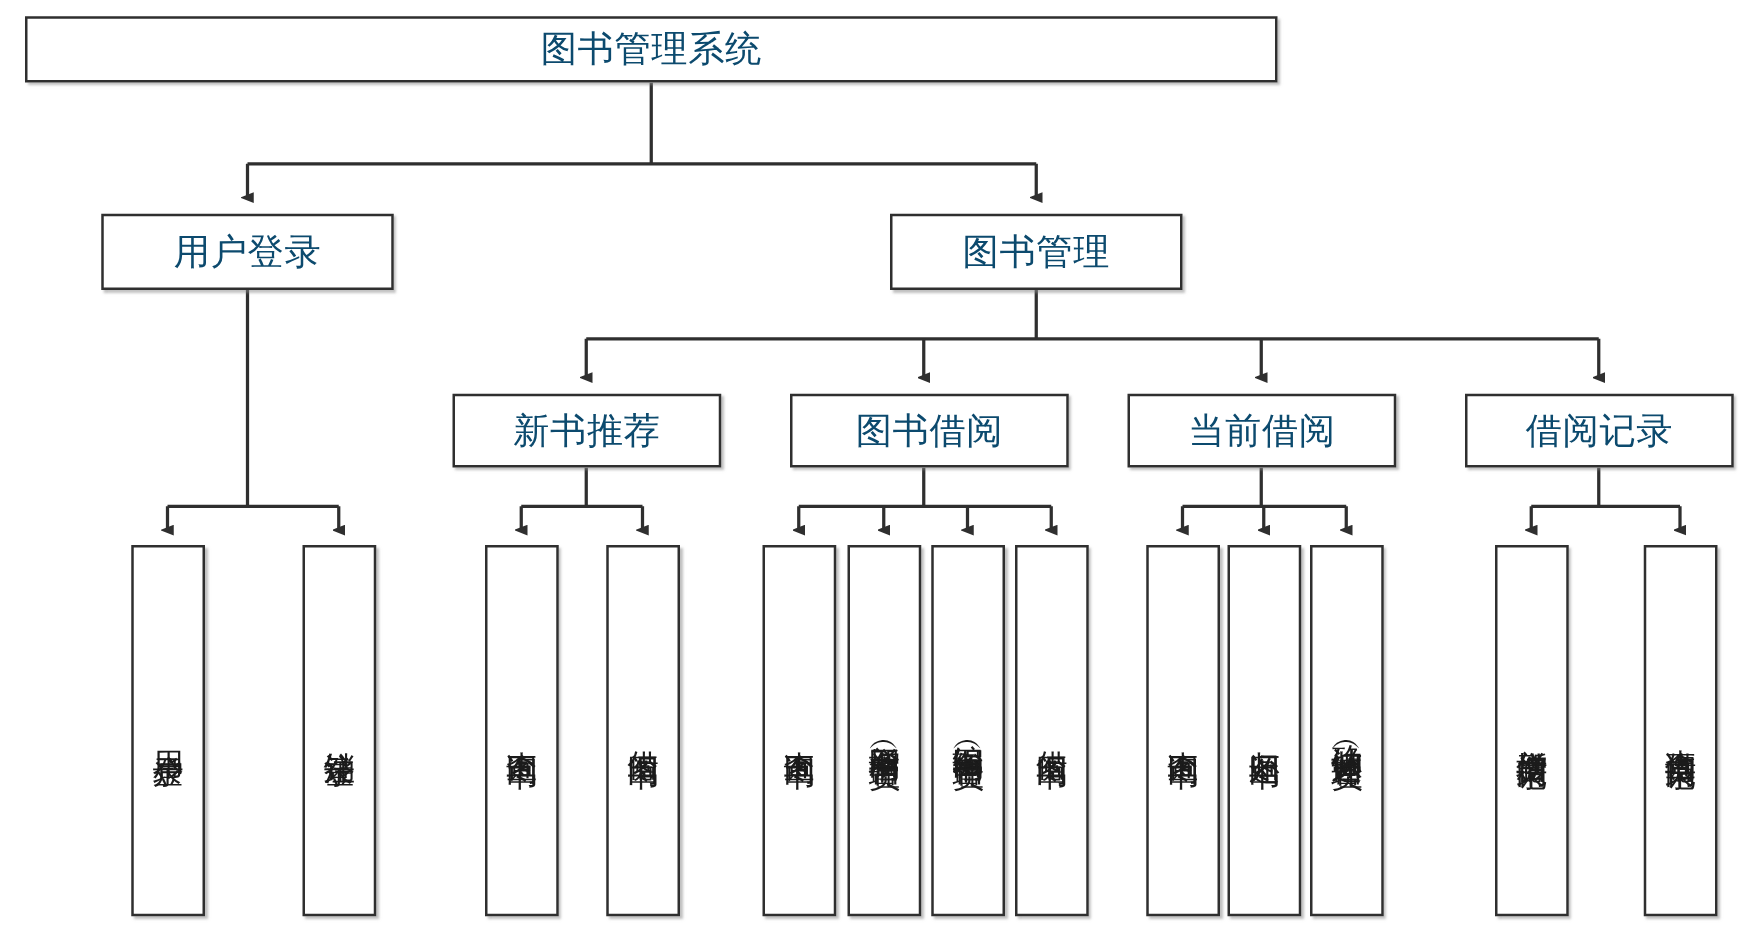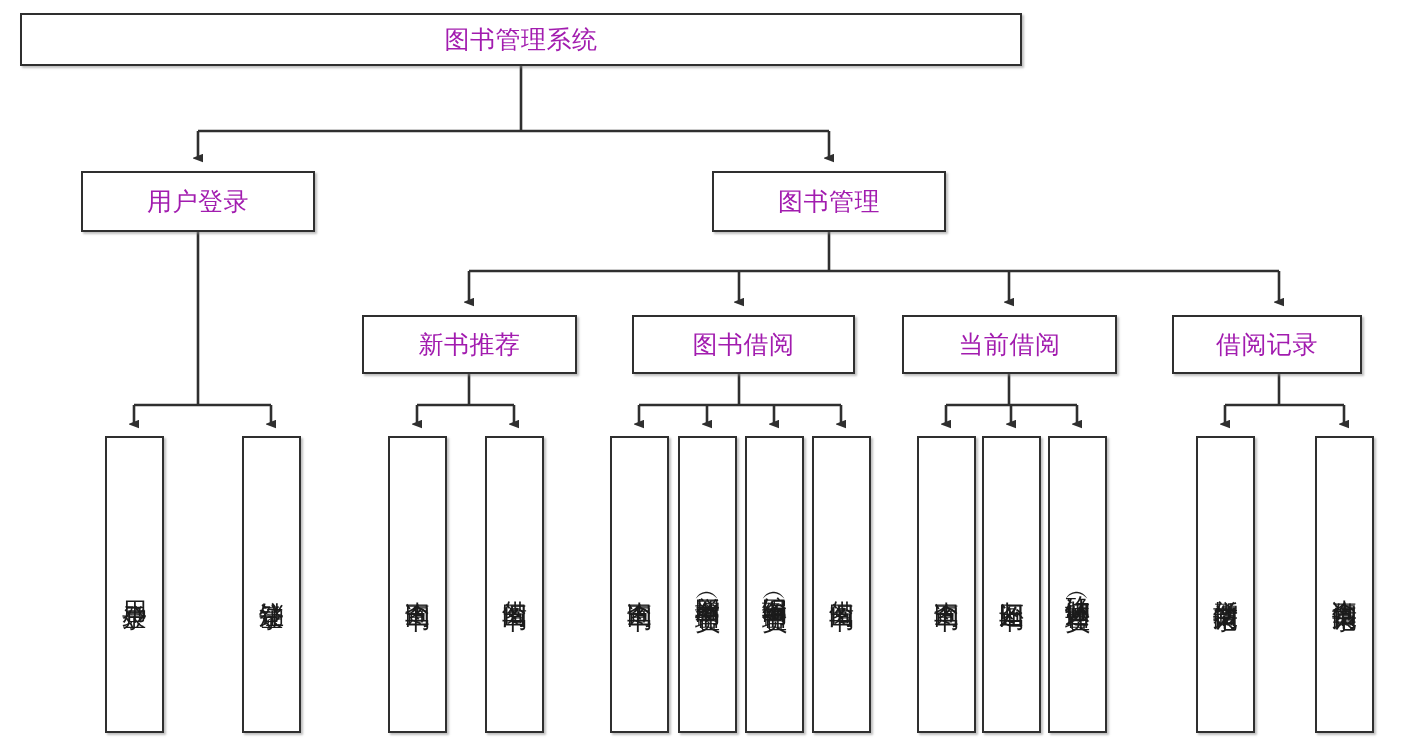--- a/index.html
+++ b/index.html
@@ -32,22 +32,22 @@
     box-sizing: border-box;
     background: #ffffff;
     border: 2.5px solid #2f2f2f;
     box-shadow: 2px 2px 2px rgba(140,140,140,0.55);
     display: flex;
     align-items: center;
     justify-content: center;
     overflow: hidden;
   }
   .node-label-h {
-    font-size: 25px;
-    color: #a21caf;
+    font-size: 29px;
+    color: #0c4a6e;
     line-height: 1.1;
     white-space: nowrap;
     letter-spacing: 0.5px;
     text-align: center;
   }
   .node-box.leaf {
     align-items: center;
     justify-content: center;
   }
   .node-label-v {
@@ -138,21 +138,21 @@
 
   <div class="node-box" style="left:362px; top:315px; width:215px; height:59px;">
     <span class="node-label-h">新书推荐</span>
   </div>
   <div class="node-box" style="left:632px; top:315px; width:223px; height:59px;">
     <span class="node-label-h">图书借阅</span>
   </div>
   <div class="node-box" style="left:902px; top:315px; width:215px; height:59px;">
     <span class="node-label-h">当前借阅</span>
   </div>
-  <div class="node-box" style="left:1172px; top:315px; width:190px; height:59px;">
+  <div class="node-box" style="left:1172px; top:315px; width:215px; height:59px;">
     <span class="node-label-h">借阅记录</span>
   </div>
 
   <div class="node-box leaf" style="left:105px; top:436px; width:59px; height:297px;">
     <span class="node-label-v">用户登录</span>
   </div>
   <div class="node-box leaf" style="left:242px; top:436px; width:59px; height:297px;">
     <span class="node-label-v">注销登录</span>
   </div>
 

